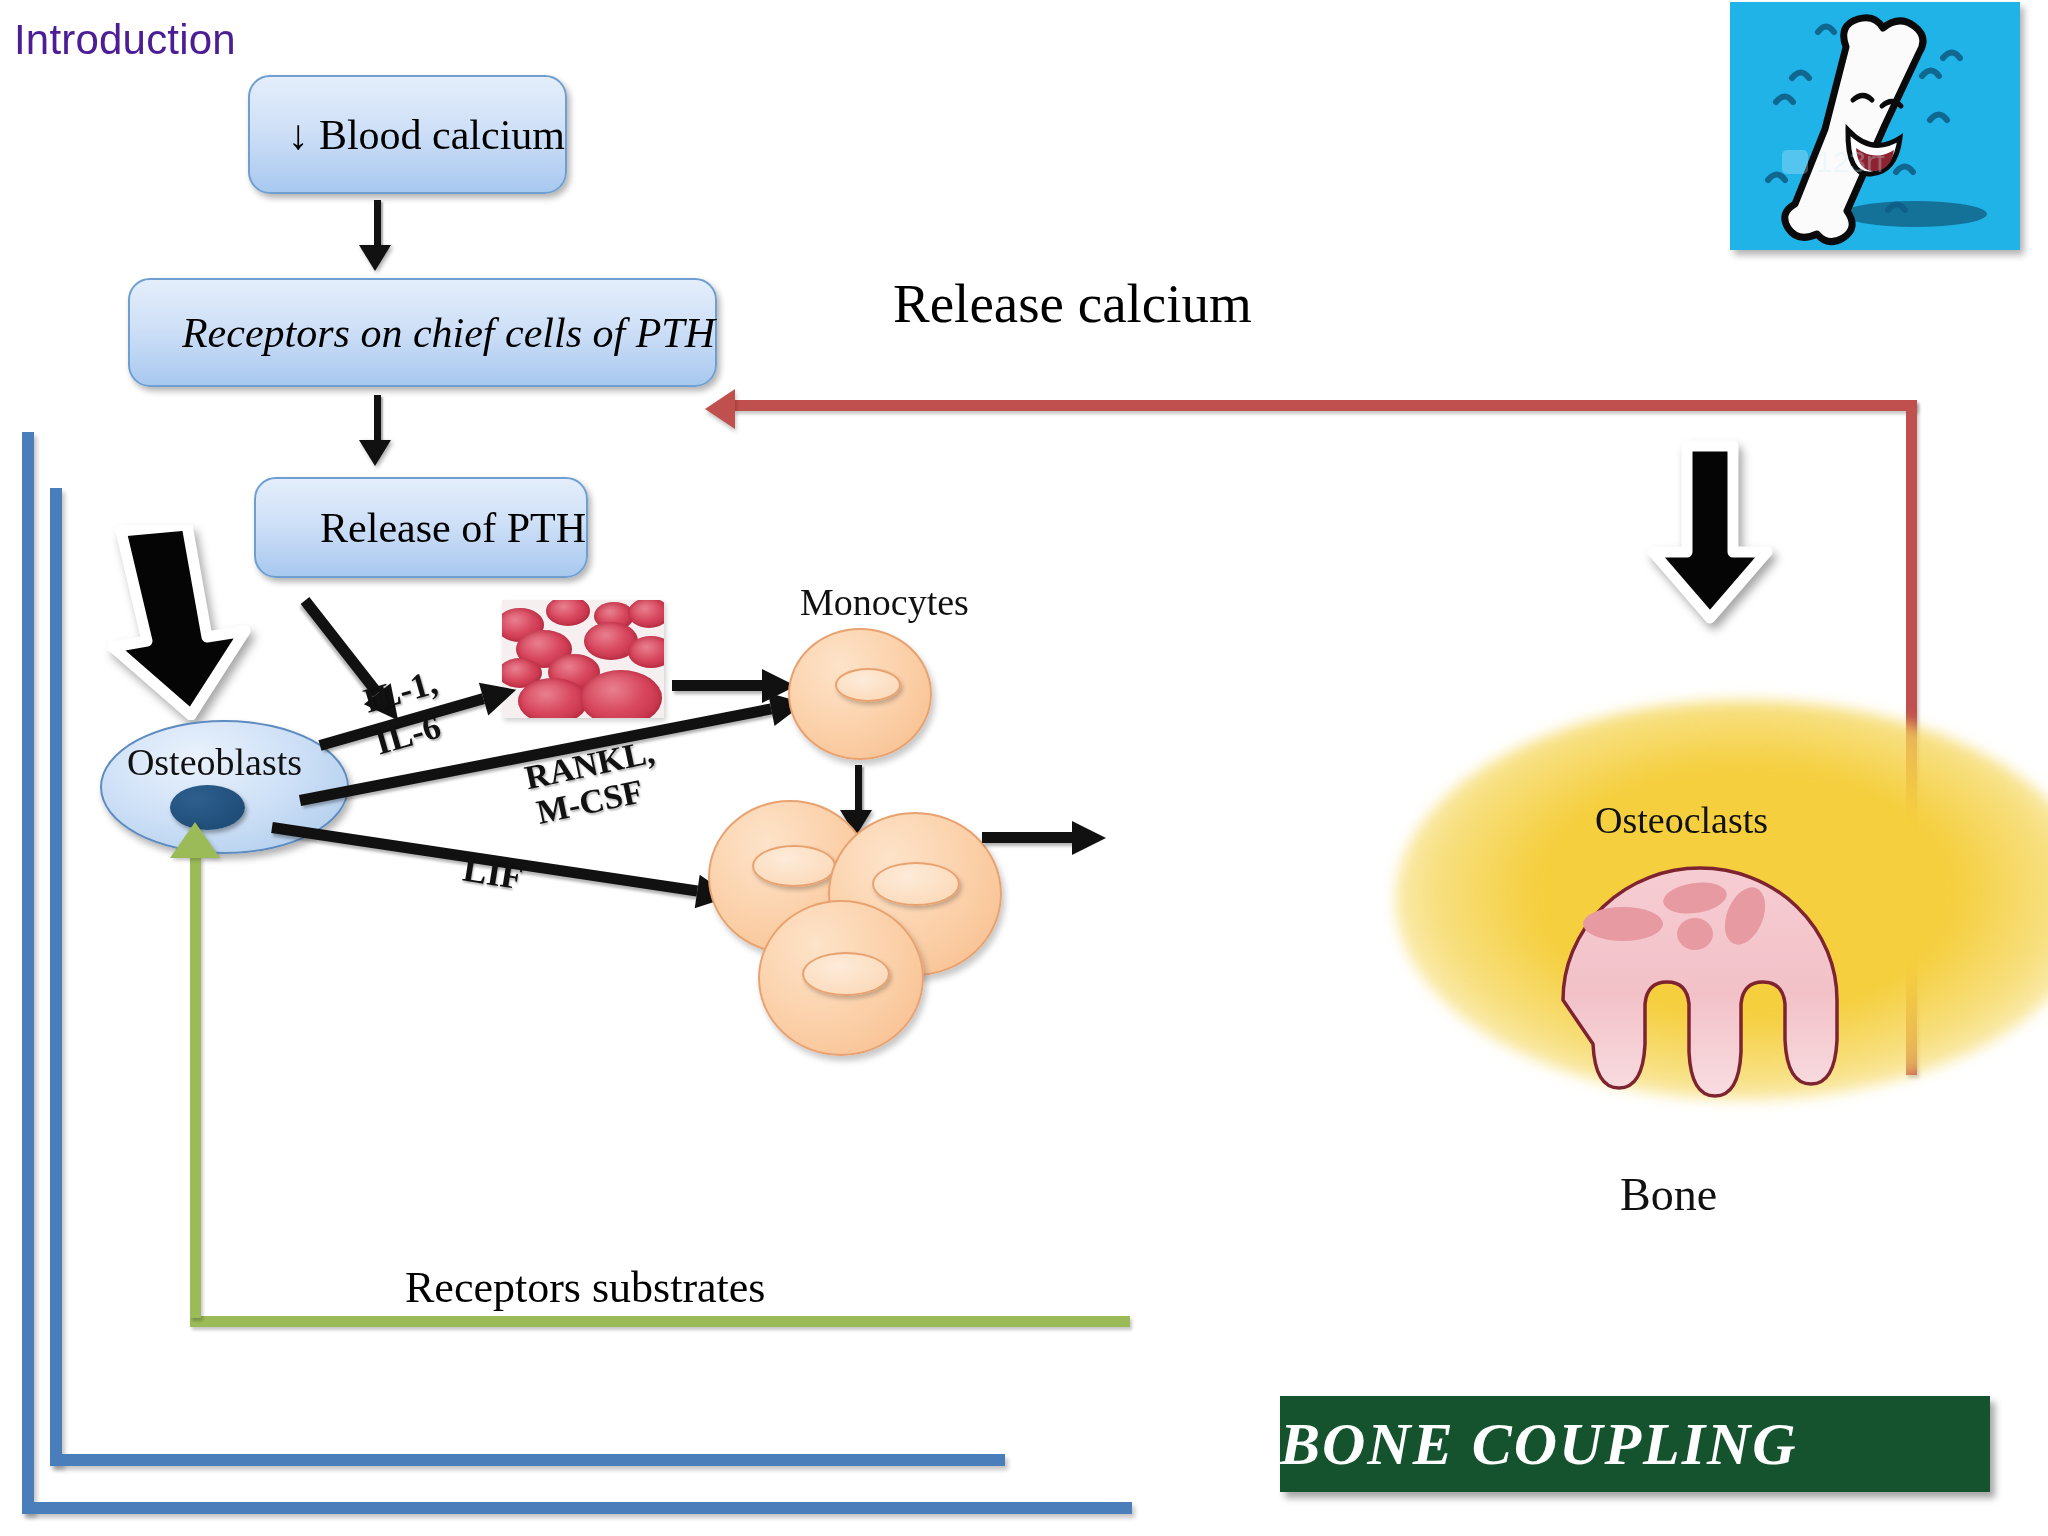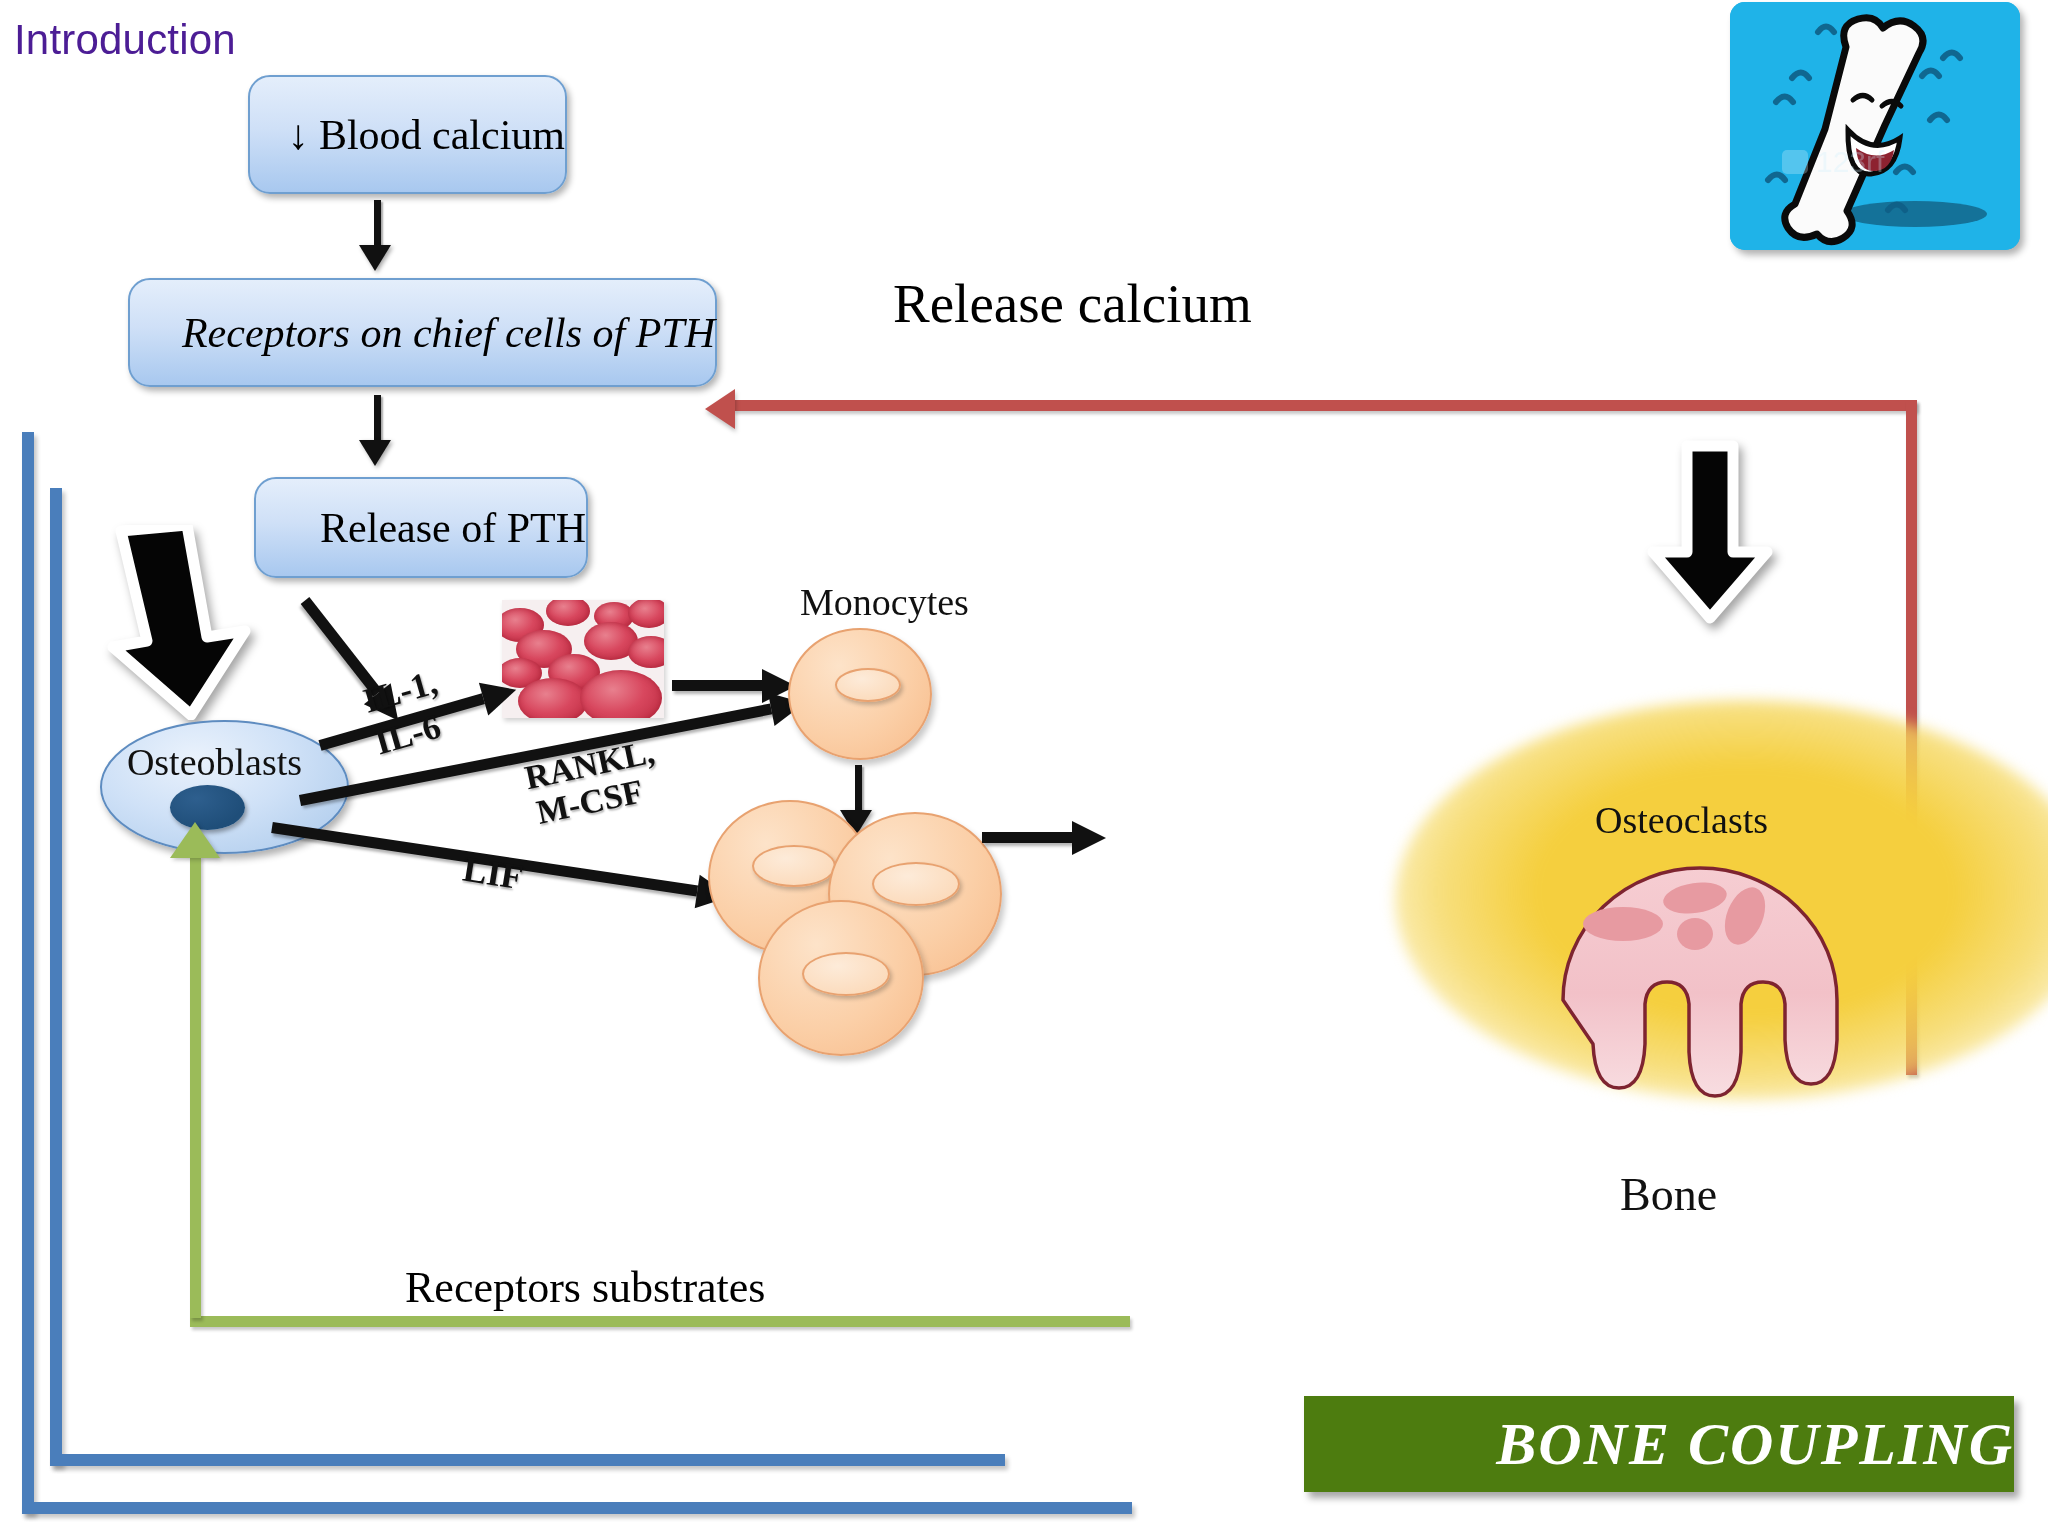--- a/index.html
+++ b/index.html
@@ -99,26 +99,26 @@
      background:radial-gradient(ellipse at 50% 48%,
         #f5cf3e 0%,#f5cf3e 42%,rgba(245,214,90,.78) 62%,
         rgba(250,232,150,.35) 80%,rgba(255,255,255,0) 95%);
      filter:blur(7px);}
   #label-bone{left:1620px;top:1168px;font-size:46px;color:#111;}
   #label-osteoclasts{left:1595px;top:798px;font-size:38px;color:#111;}
   #osteoclast{left:1555px;top:850px;width:290px;height:260px;}
 
   
   #bone-cartoon{left:1730px;top:2px;width:290px;height:248px;background:#1fb3e8;
-     box-shadow:4px 5px 7px rgba(0,0,0,.30);overflow:hidden;border-radius:15px;}
-
-  
-  #banner{left:1280px;top:1396px;width:710px;height:96px;background:#4d7c0f;
+     box-shadow:4px 5px 7px rgba(0,0,0,.30);overflow:hidden;}
+
+  
+  #banner{left:1280px;top:1396px;width:710px;height:96px;background:#14532d;
      box-shadow:5px 6px 7px rgba(0,0,0,.35);
-     display:flex;align-items:center;justify-content:flex-end;margin-left:24px;}
+     display:flex;align-items:center;justify-content:flex-start;}
   #banner-text{color:#fff;font-style:italic;font-weight:bold;font-size:60px;
      letter-spacing:2px;}
 </style>
 </head>
 <body>
 
 <div class="stage">
 
   <div class="abs" id="title">Introduction</div>
 

